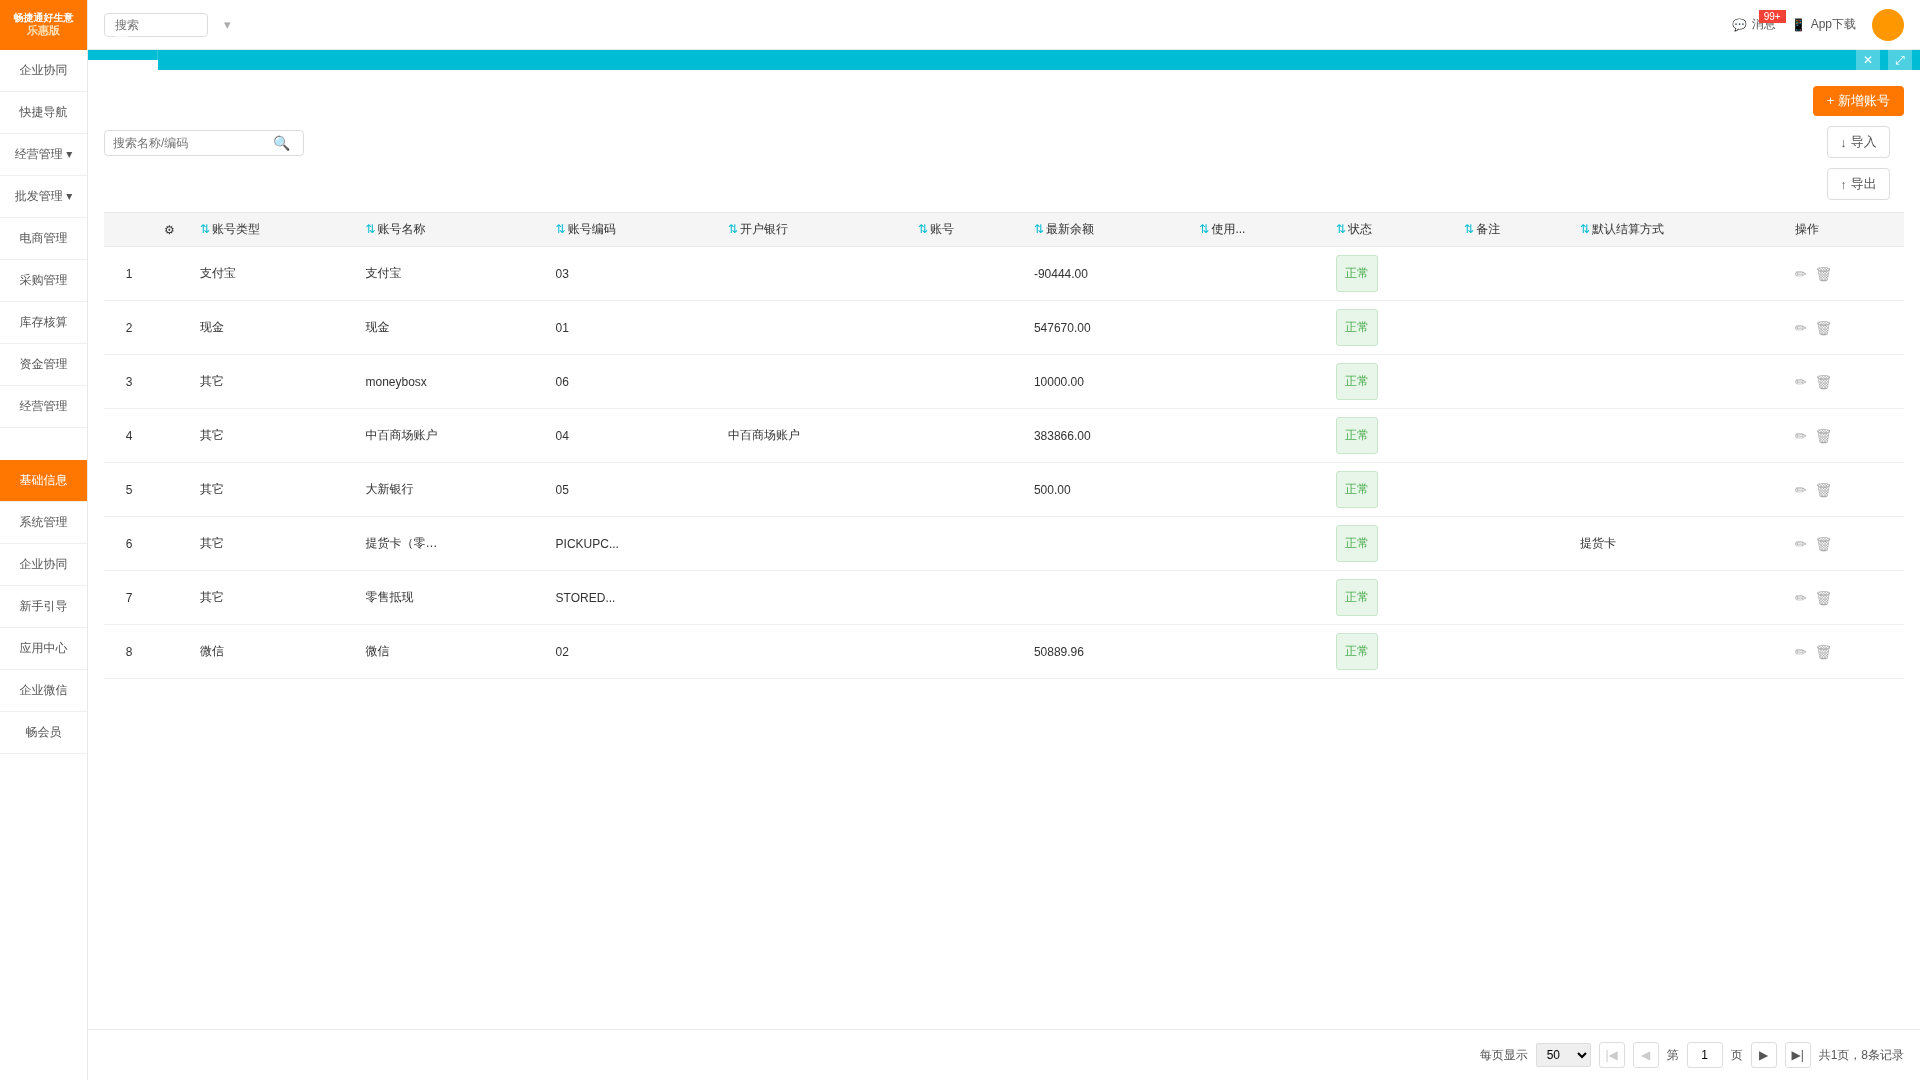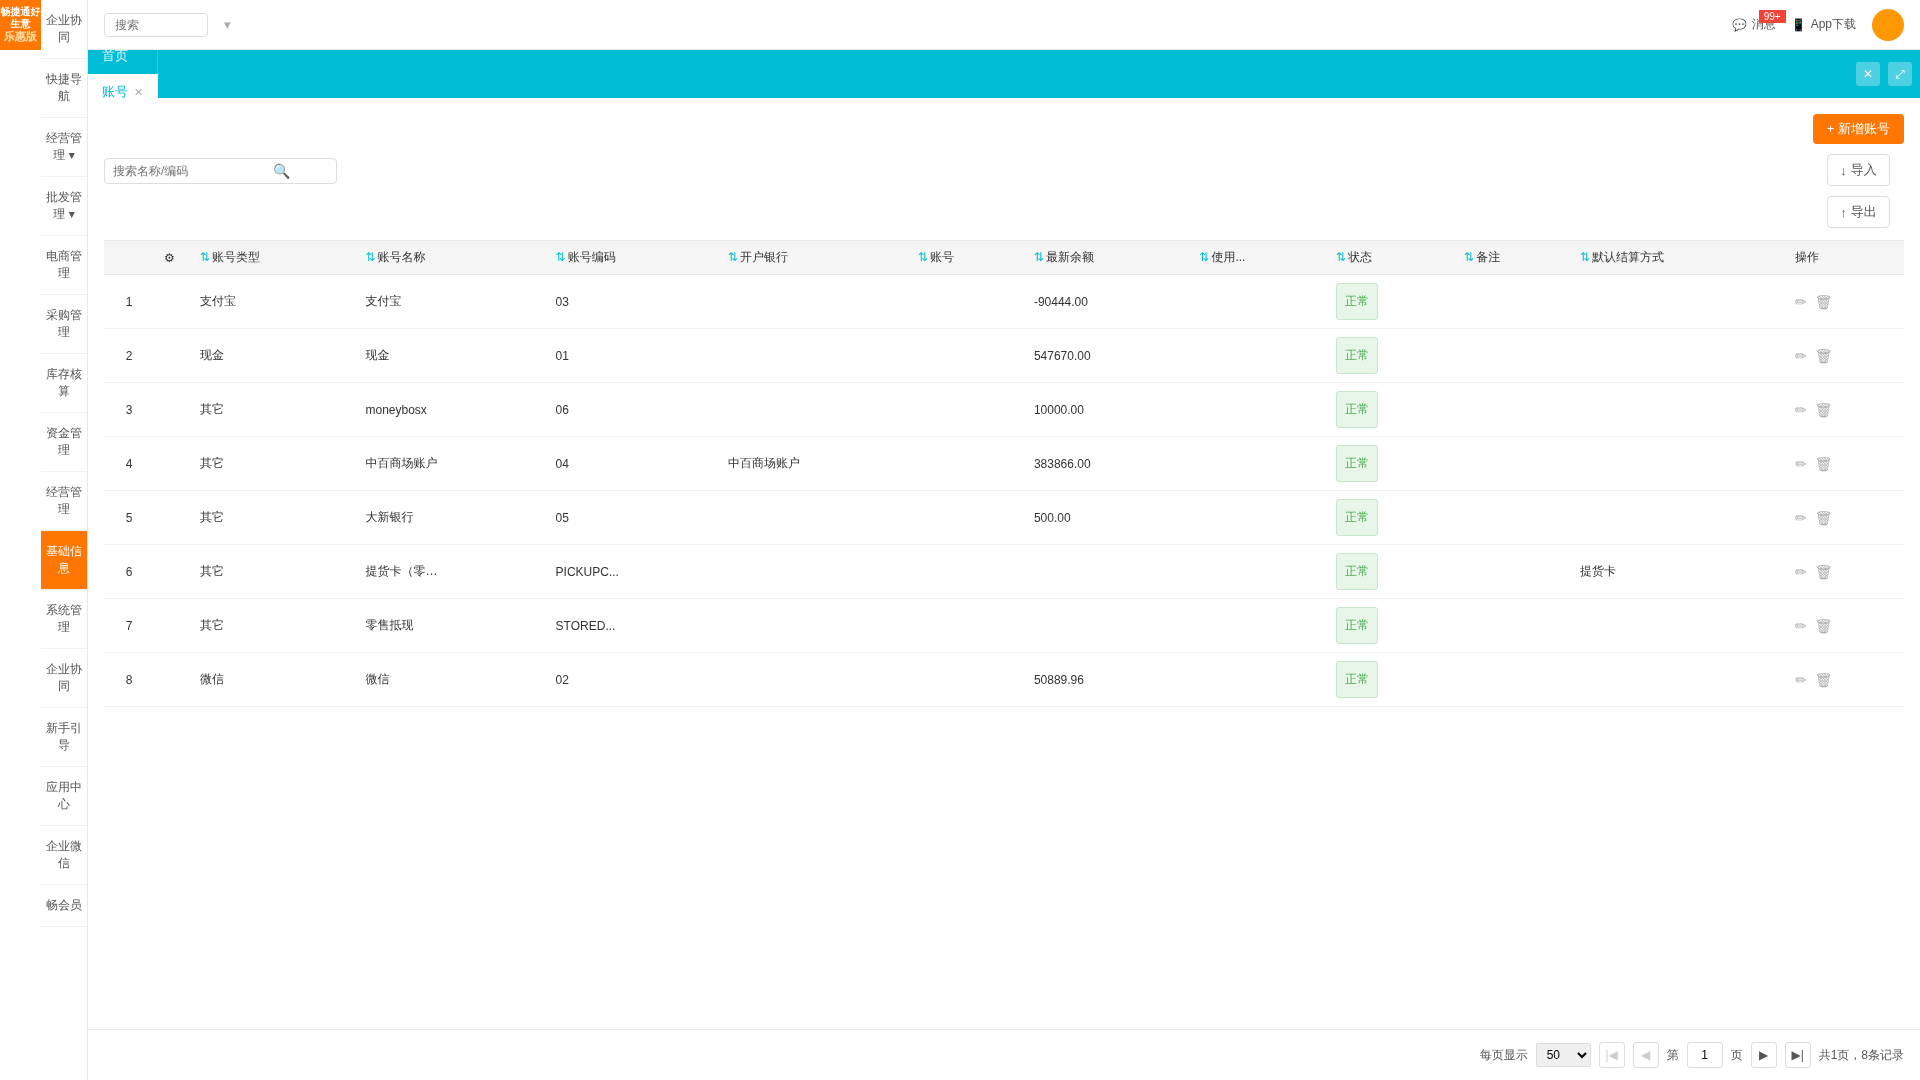--- a/index.html
+++ b/index.html
@@ -4,20 +4,21 @@
   <style>
     * { margin: 0; padding: 0; box-sizing: border-box; }
     body { font-family: "Microsoft YaHei", Arial, sans-serif; font-size: 13px; background: #f5f5f5; width: 1920px; height: 1080px; overflow: hidden; display: flex; }
 
     
     .sidebar {
       width: 88px;
       background: #fff;
       height: 1080px;
       display: flex;
+      flex-direction: column;
       border-right: 1px solid #e8e8e8;
       flex-shrink: 0;
     }
     .sidebar-logo {
       background: #ff7600;
       height: 50px;
       display: flex;
       align-items: center;
       justify-content: center;
       color: #fff;
@@ -31,21 +32,21 @@
     .sidebar-logo-text1 { font-size: 10px; }
     .sidebar-logo-text2 { font-size: 11px; color: #ffe0b2; }
     .sidebar-item {
       padding: 12px 5px;
       text-align: center;
       cursor: pointer;
       color: #555;
       font-size: 12px;
       border-bottom: 1px solid #f0f0f0;
     }
-    .sidebar-item.active { background: #ff7600; color: #fff; border-radius: 0; }
+    .sidebar-item.active { background: #ff7600; color: #fff; border-radius: 0; margin-top: 32px; }
 
     
     .main {
       flex: 1;
       display: flex;
       flex-direction: column;
       height: 1080px;
     }
 
     
@@ -105,21 +106,21 @@
     }
     .avatar {
       width: 32px;
       height: 32px;
       border-radius: 50%;
       background: #ff9800;
     }
 
     
     .tabbar {
-      height: 48px;
+      height: 20px;
       background: #00bcd4;
       display: flex;
       align-items: center;
       padding: 0 0;
     }
     .tab {
       height: 36px;
       display: flex;
       align-items: center;
       padding: 0 14px;
@@ -172,21 +173,21 @@
       align-items: center;
       justify-content: space-between;
       margin-bottom: 12px;
     }
     .search-box {
       display: flex;
       align-items: center;
       border: 1px solid #ddd;
       border-radius: 4px;
       padding: 4px 8px;
-      width: 233px;
+      width: 200px;
     }
     .search-box input {
       border: none;
       outline: none;
       font-size: 12px;
       color: #aaa;
       width: 160px;
     }
     .search-icon { color: #aaa; font-size: 14px; cursor: pointer; }
     .toolbar-right {

